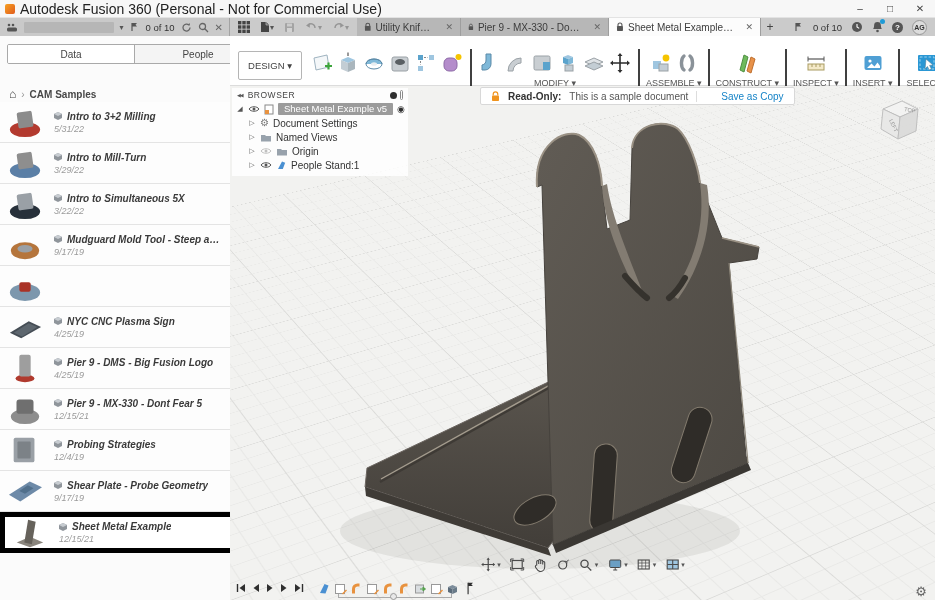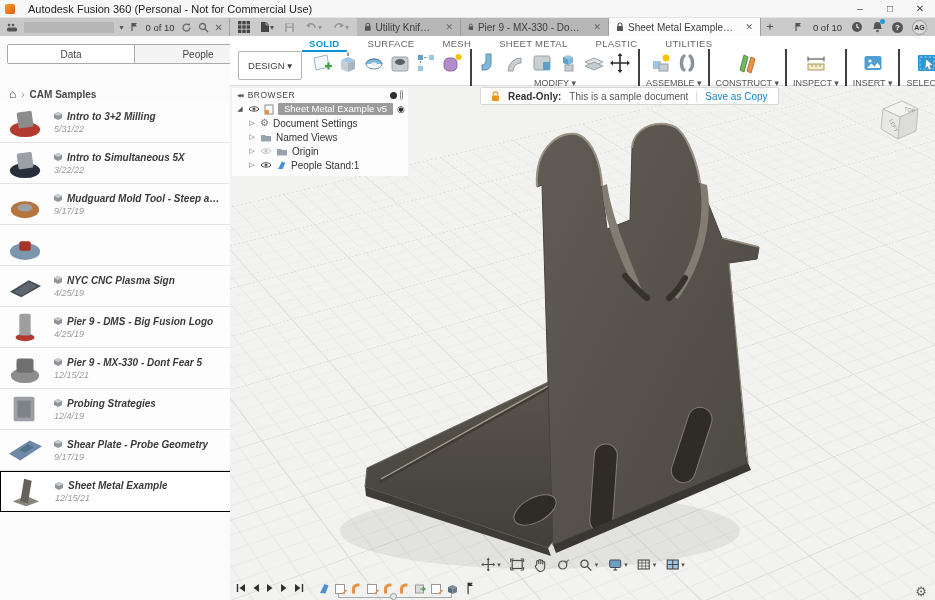--- a/index.html
+++ b/index.html
@@ -2,21 +2,21 @@
 <html><head>
 <meta charset="utf-8">
 <style>
   html,body{margin:0;padding:0;}
   body{width:935px;height:600px;font-family:"Liberation Sans",sans-serif;background:#fff;overflow:hidden;}
   .app{position:relative;width:935px;height:600px;background:#fff;overflow:hidden;font-size:11px;color:#333;}
 
   
   .titlebar{position:absolute;top:0;left:0;right:0;height:18px;background:#f7f7f7;display:flex;align-items:center;border-bottom:1px solid #e3e3e3;box-sizing:border-box;}
   .flogo{width:10px;height:10px;margin:0 5px 0 5px;background:linear-gradient(135deg,#f6a021,#e05a1c);border-radius:2px;}
-  .wtitle{font-size:11px;color:#222;margin-left:8px;}
+  .wtitle{font-size:14px;color:#222;}
   .wctrls{margin-left:auto;display:flex;height:100%;}
   .wbtn{width:30px;display:flex;align-items:center;justify-content:center;font-size:10px;color:#444;}
 
   
   .quickrow{position:absolute;top:18px;left:0;right:0;height:18px;background:#cbcbcb;display:flex;align-items:stretch;}
   .qleft{width:230px;box-sizing:border-box;display:flex;align-items:center;gap:6px;padding:0 6px;background:#c9c9c9;border-right:1px solid #a3a3a3;}
   .redact{flex:1;max-width:118px;height:11px;background:#b6b6b6;border-radius:1px;}
   .qcaret{font-size:8px;color:#555;}
   .count{font-size:9.5px;color:#333;white-space:nowrap;}
   .qico{display:flex;align-items:center;color:#5a5a5a;}
@@ -39,21 +39,21 @@
   .seg{position:absolute;left:7px;right:8px;top:8px;height:18px;display:flex;border:1px solid #a9a9a9;border-radius:2px;overflow:hidden;}
   .seghalf{flex:1;display:flex;align-items:center;justify-content:center;font-size:10px;color:#444;background:#f4f4f4;}
   .seghalf.on{background:#ffffff;border-right:1px solid #a9a9a9;}
   .sgear{position:absolute;right:24px;top:31px;font-size:13px;color:#6b6b6b;line-height:1;}
   .crumb{position:absolute;left:9px;top:52px;display:flex;align-items:center;gap:5px;}
   .crumb .home{font-size:12px;color:#444;line-height:1;}
   .crumb .sep{font-size:10px;color:#999;}
   .crumb .cname{font-size:10px;font-weight:bold;color:#474747;}
   .list{position:absolute;left:0;right:0;top:66px;bottom:0;overflow:hidden;}
   .item{height:41px;box-sizing:border-box;border-bottom:1px solid #e4e4e4;background:#fdfdfd;display:flex;align-items:center;padding:2px 5px;font-style:italic;}
-  .item.sel{border:1px solid #000000;background:#fff;}
+  .item.sel{border:5px solid #000000;background:#fff;}
   .thumb{width:40px;height:34px;flex:0 0 auto;margin-right:8px;}
   .meta{min-width:0;}
   .trow{display:flex;align-items:center;gap:4px;}
   .cube{width:10px;height:10px;flex:0 0 auto;}
   .ititle{font-size:10px;font-weight:bold;color:#3a3a3a;white-space:nowrap;overflow:hidden;text-overflow:ellipsis;max-width:158px;}
   .idate{font-size:9px;color:#9a9a9a;margin-top:2px;padding-left:1px;}
   .sscroll{position:absolute;right:10px;top:305px;width:4px;height:130px;background:#bdbdbd;border-radius:2px;}
 
   
   .ribbon{position:absolute;top:36px;left:230px;right:0;height:50px;background:#fff;border-bottom:1px solid #dcdcdc;box-sizing:border-box;}
@@ -95,21 +95,21 @@
   .arrow{font-size:7px;color:#555;width:8px;text-align:center;}
   .chip{background:#9b9b9b;color:#fff;font-size:9.5px;padding:0 6px;height:12px;line-height:12px;border-radius:1px;white-space:nowrap;}
   .target{font-size:9px;color:#2f2f2f;line-height:1;}
   .bgear{font-size:10px;color:#777;line-height:1;}
 
   
   .banner{position:absolute;left:250px;top:1px;height:16px;display:flex;align-items:center;gap:8px;background:#fff;border:1px solid #d8d8d8;border-radius:2px;padding:0 10px;font-size:10px;}
   .banner .bl{font-weight:bold;color:#333;}
   .banner .bm{color:#555;}
   .banner .bsep{width:1px;height:11px;background:#ddd;}
-  .banner .ba{color:#1583c7;}
+  .banner .ba{color:#1583c7;margin-left:16px;}
 
   
   .navbar{position:absolute;bottom:28px;left:50%;transform:translateX(-50%);display:flex;align-items:center;gap:9px;color:#4a4a4a;}
   .nitem{display:flex;align-items:center;gap:2px;}
   .ncaret{font-size:7px;color:#555;}
 
   
   .tl{position:absolute;bottom:3px;left:6px;right:0;height:18px;display:flex;align-items:center;}
   .pb{display:flex;align-items:center;gap:6px;margin-right:14px;}
   .feats{position:relative;display:flex;align-items:flex-end;gap:3px;}
@@ -285,20 +285,36 @@
                 <polygon points="5,1 9,3 9,7 5,9 1,7 1,3" fill="#8f959b"></polygon>
                 <polygon points="5,1 9,3 5,5 1,3" fill="#c7ccd1"></polygon>
               </svg>
               <span class="ititle">Intro to 3+2 Milling</span>
             </div>
             <div class="idate">5/31/22</div>
           </div>
       </div>
       <div class="item">
         <svg class="thumb" viewBox="0 0 40 36">
+            <ellipse cx="20" cy="26" rx="16" ry="8" fill="#5b7fa6"></ellipse>
+            <rect x="12" y="7" width="16" height="17" rx="2" transform="rotate(-8 20 15)" fill="#8e8e8e"></rect>
+          </svg>
+        <div class="meta">
+            <div class="trow">
+              <svg class="cube" viewBox="0 0 10 10">
+                <polygon points="5,1 9,3 9,7 5,9 1,7 1,3" fill="#8f959b"></polygon>
+                <polygon points="5,1 9,3 5,5 1,3" fill="#c7ccd1"></polygon>
+              </svg>
+              <span class="ititle">Intro to Mill-Turn</span>
+            </div>
+            <div class="idate">3/29/22</div>
+          </div>
+      </div>
+      <div class="item">
+        <svg class="thumb" viewBox="0 0 40 36">
             <ellipse cx="20" cy="26" rx="16" ry="8" fill="#27303a"></ellipse>
             <rect x="12" y="7" width="16" height="17" rx="2" transform="rotate(-8 20 15)" fill="#9aa0a6"></rect>
           </svg>
         <div class="meta">
             <div class="trow">
               <svg class="cube" viewBox="0 0 10 10">
                 <polygon points="5,1 9,3 9,7 5,9 1,7 1,3" fill="#8f959b"></polygon>
                 <polygon points="5,1 9,3 5,5 1,3" fill="#c7ccd1"></polygon>
               </svg>
               <span class="ititle">Intro to Simultaneous 5X</span>
@@ -423,28 +439,20 @@
             </div>
             <div class="idate">12/15/21</div>
           </div>
       </div>
 
     </div>
     <div class="sscroll"></div>
   </div>
 
   <div class="ribbon">
-    <div class="rtabs">
-      <span class="rtab on">SOLID</span>
-      <span class="rtab">SURFACE</span>
-      <span class="rtab">MESH</span>
-      <span class="rtab">SHEET METAL</span>
-      <span class="rtab">PLASTIC</span>
-      <span class="rtab">UTILITIES</span>
-    </div>
     <div class="designbtn">DESIGN ▾</div>
     <div class="groups">
       <div class="grp">
         <div class="gicons">
           <svg class="ri" viewBox="0 0 24 24">
               <path d="M4 7l13-3 2 12-13 3z" fill="#f4f7f9" stroke="#9fb3c0"></path>
               <path d="M15 15h7M18.5 11.5v7" stroke="#3da53d" stroke-width="2.2"></path>
             </svg>
           <svg class="ri" viewBox="0 0 24 24">
               <polygon points="5,9 12,6 19,9 12,12" fill="#9fc6e0"></polygon>

